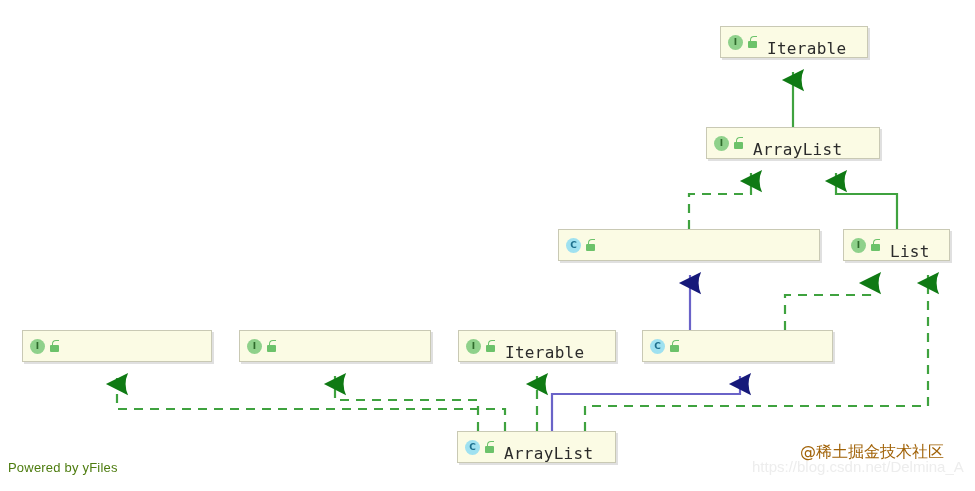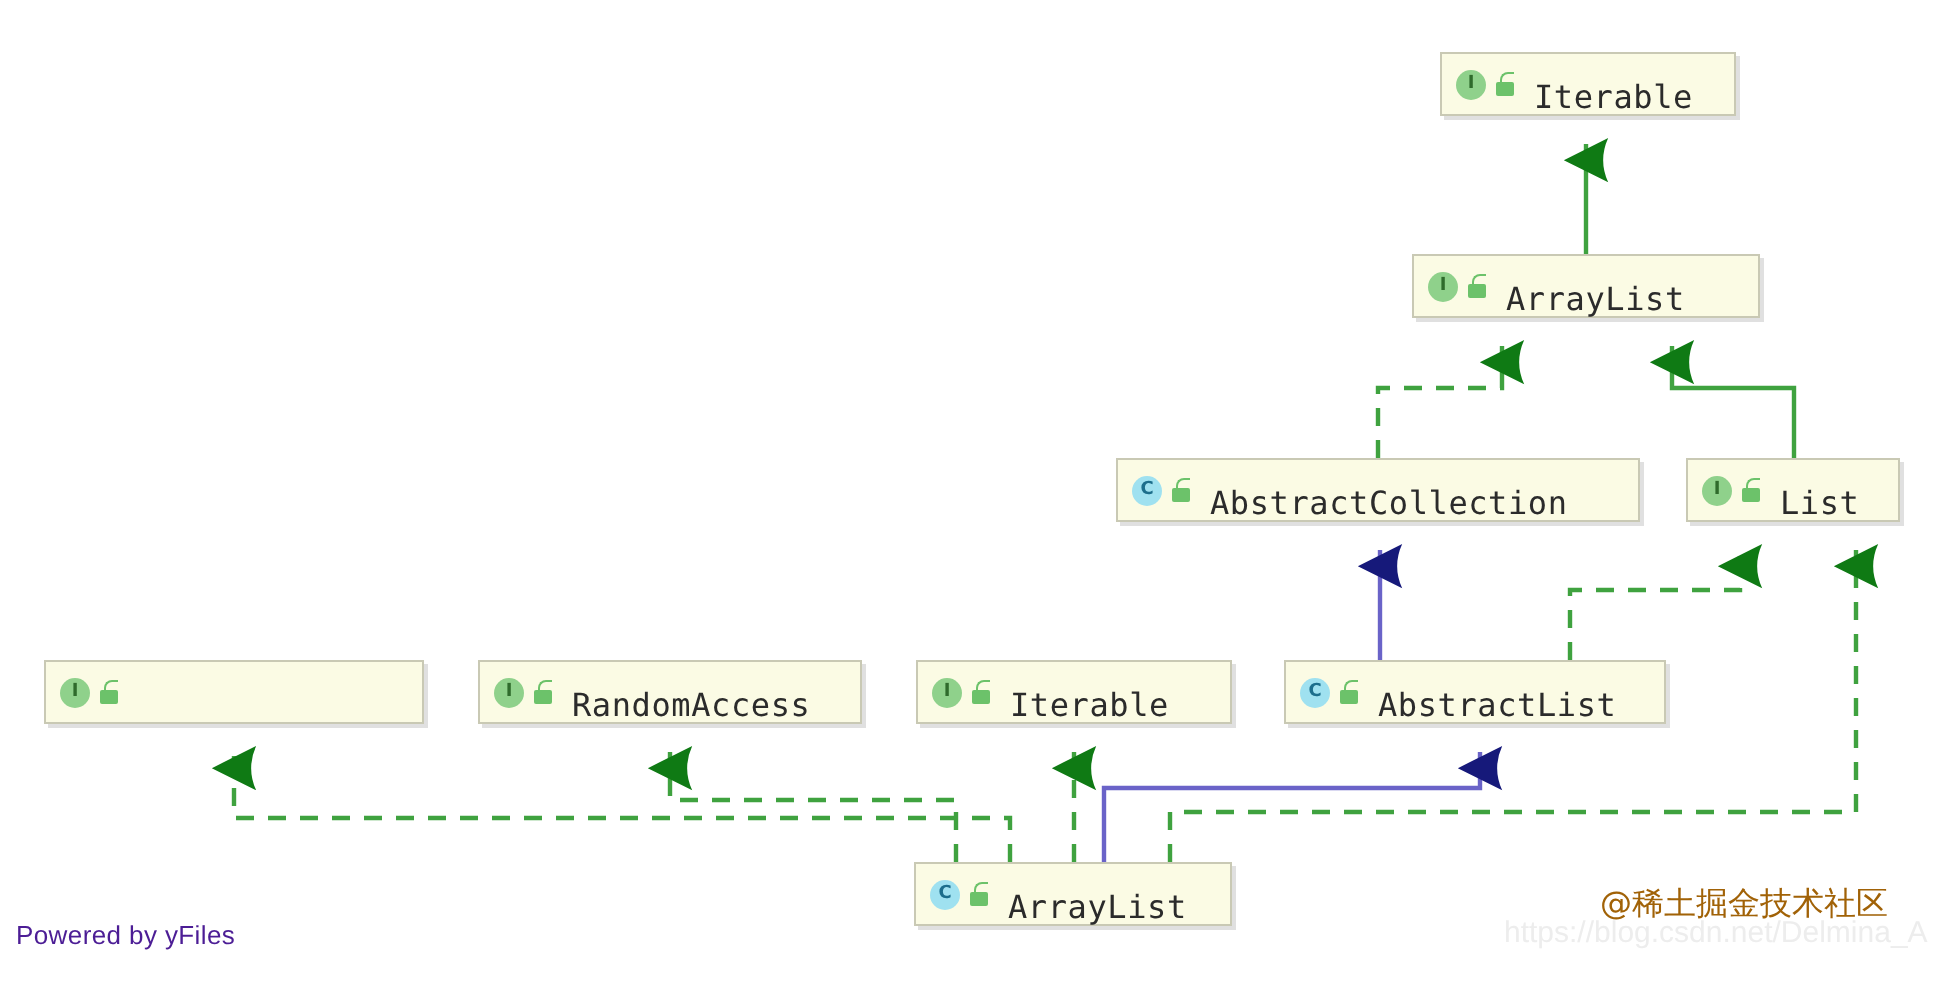--- a/index.html
+++ b/index.html
@@ -96,21 +96,21 @@
     color: #2b2b2b;
     letter-spacing: 0.3px;
     margin-top: 12px;
   }
   .watermark-yfiles {
     position: absolute;
     left: 8px;
     top: 460px;
     font-family: "Liberation Sans", sans-serif;
     font-size: 13px;
-    color: #4c1d95;
+    color: #4d7c0f;
     letter-spacing: 0.2px;
   }
   .watermark-cn {
     position: absolute;
     left: 800px;
     top: 442px;
     font-family: "DejaVu Sans", sans-serif;
     font-size: 16px;
     color: #a16207;
     white-space: nowrap;
@@ -184,21 +184,20 @@
   </div>
 
   <div class="uml-node" style="left:558px; top:229px; width:262px;">
     <span class="node-icons">
       <span class="icon-type cls">C</span>
       <span class="icon-lock">
         <span class="lock-shackle"></span>
           <span class="lock-body"></span>
       </span>
     </span>
-    <span class="node-label">AbstractCollection</span>
   </div>
 
   <div class="uml-node" style="left:843px; top:229px; width:107px;">
     <span class="node-icons">
       <span class="icon-type iface">I</span>
       <span class="icon-lock">
         <span class="lock-shackle"></span>
           <span class="lock-body"></span>
       </span>
     </span>
@@ -216,21 +215,20 @@
   </div>
 
   <div class="uml-node" style="left:239px; top:330px; width:192px;">
     <span class="node-icons">
       <span class="icon-type iface">I</span>
       <span class="icon-lock">
         <span class="lock-shackle"></span>
           <span class="lock-body"></span>
       </span>
     </span>
-    <span class="node-label">RandomAccess</span>
   </div>
 
   <div class="uml-node" style="left:458px; top:330px; width:158px;">
     <span class="node-icons">
       <span class="icon-type iface">I</span>
       <span class="icon-lock">
         <span class="lock-shackle"></span>
           <span class="lock-body"></span>
       </span>
     </span>
@@ -238,21 +236,20 @@
   </div>
 
   <div class="uml-node" style="left:642px; top:330px; width:191px;">
     <span class="node-icons">
       <span class="icon-type cls">C</span>
       <span class="icon-lock">
         <span class="lock-shackle"></span>
           <span class="lock-body"></span>
       </span>
     </span>
-    <span class="node-label">AbstractList</span>
   </div>
 
   <div class="uml-node" style="left:457px; top:431px; width:159px;">
     <span class="node-icons">
       <span class="icon-type cls">C</span>
       <span class="icon-lock">
         <span class="lock-shackle"></span>
           <span class="lock-body"></span>
       </span>
     </span>

